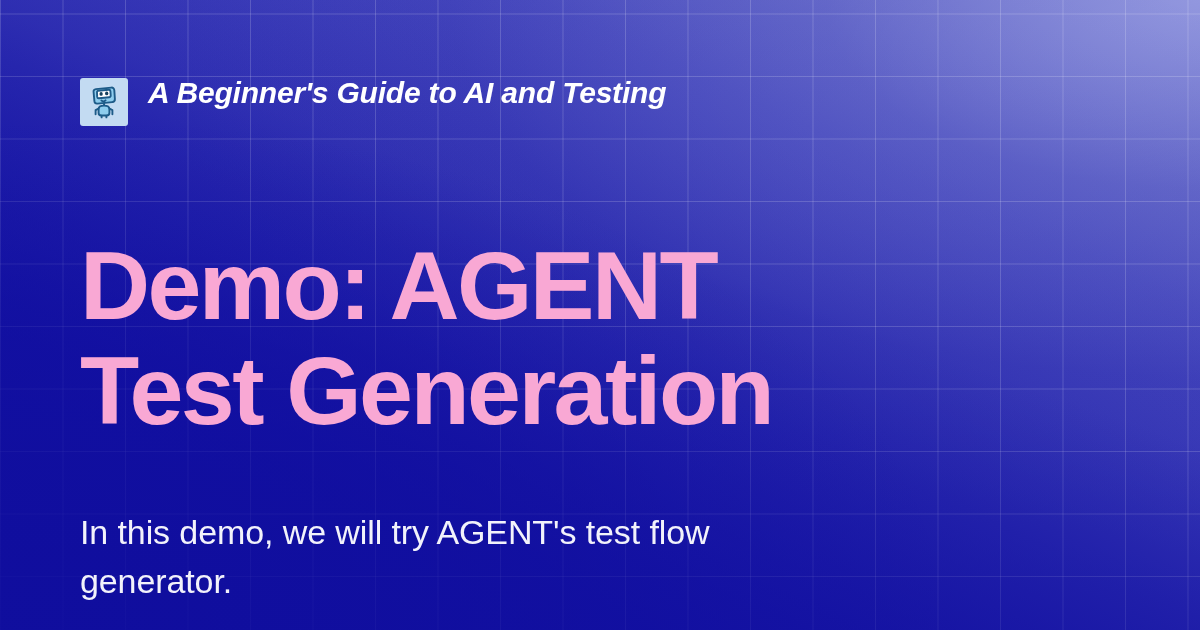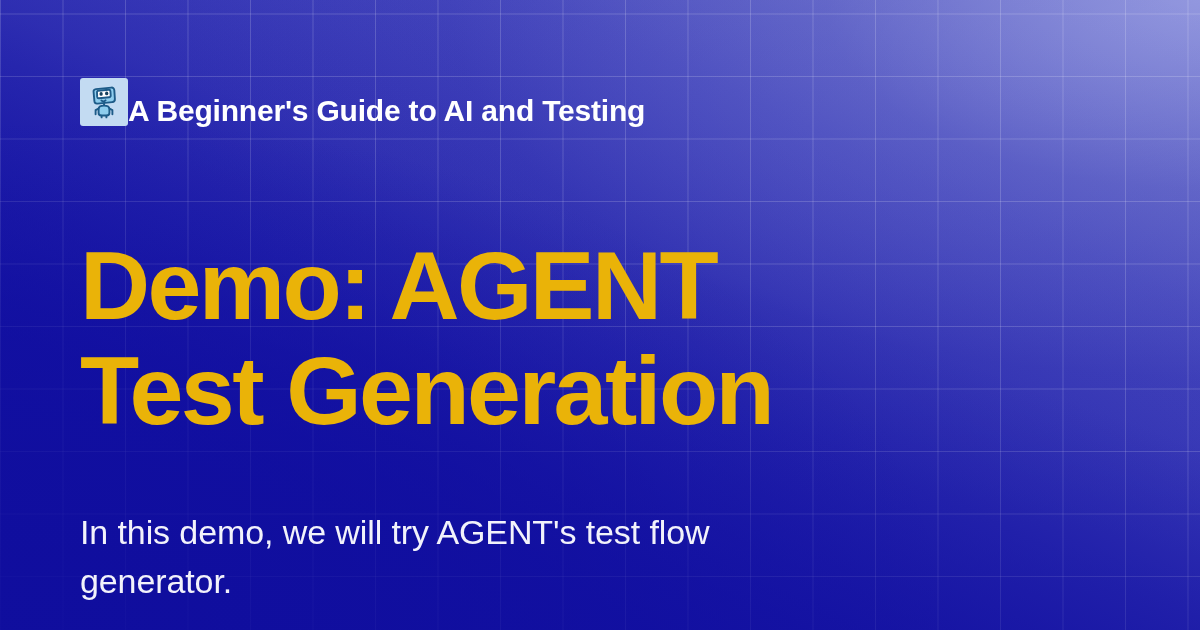--- a/index.html
+++ b/index.html
@@ -54,22 +54,24 @@
   
   .content {
     position: absolute;
     inset: 0;
     padding: 78px 80px 0 80px;
     box-sizing: border-box;
   }
 
   .brand-row {
     display: flex;
-    align-items: flex-end;
+    align-items: flex-start;
+    gap: 20px;
     height: 48px;
+    font-style: italic;
   }
   .brand-logo {
     width: 48px;
     height: 48px;
     flex: 0 0 48px;
     border-radius: 3px;
     background: #c3dbf2;
     display: flex;
     align-items: center;
     justify-content: center;
@@ -82,21 +84,21 @@
     color: #ffffff;
     letter-spacing: -0.2px;
     white-space: nowrap;
     line-height: 1;
   }
 
   .headline {
     margin-top: 108px;
     font-size: 97px;
     font-weight: bold;
-    color: #eab308;
+    color: #f9a8d4;
     line-height: 1.08;
     letter-spacing: -2.6px;
     max-width: 830px;
   }
 
   .subhead {
     margin-top: 36px;
     font-size: 34px;
     font-weight: normal;
     color: #f2f2fb;

